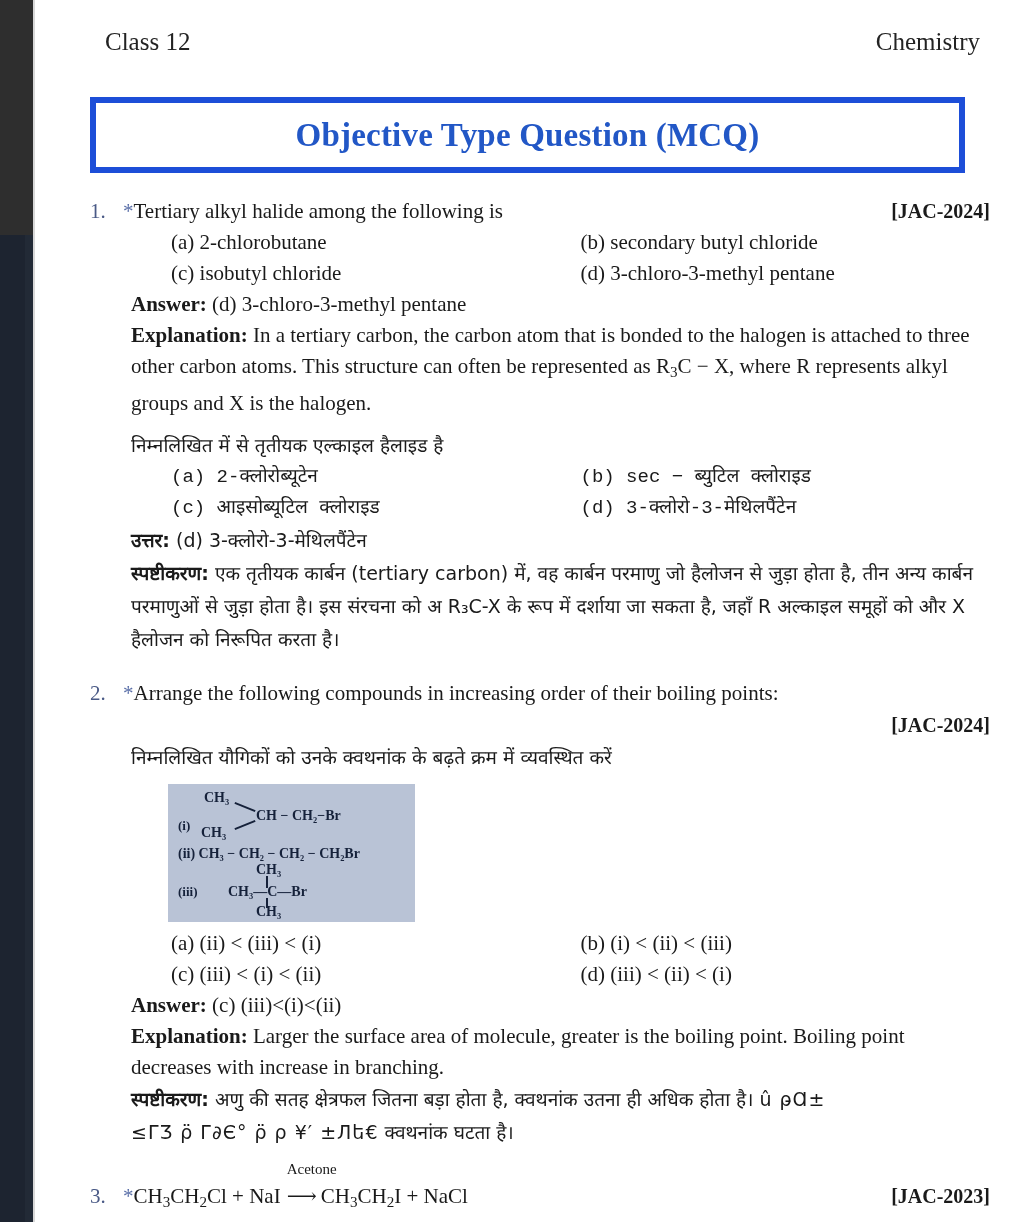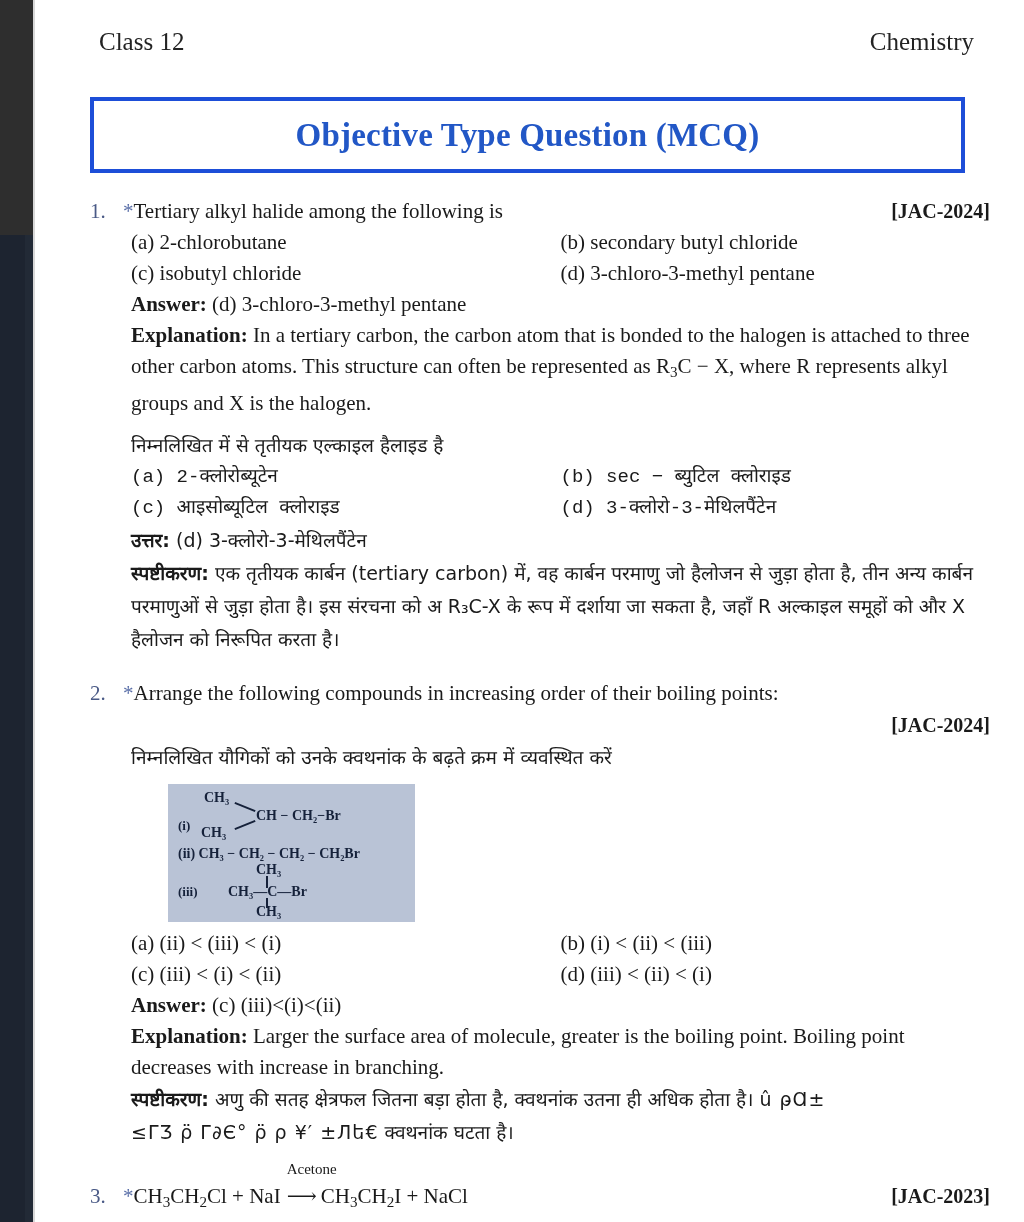--- a/index.html
+++ b/index.html
@@ -56,37 +56,37 @@
     left: 35px;
     top: 0;
     width: 989px;
     height: 1222px;
     background: #ffffff;
     box-sizing: border-box;
   }
 
   .header-row {
     position: absolute;
-    left: 64px;
+    left: 70px;
     top: 28px;
     width: 875px;
     display: flex;
     justify-content: space-between;
     align-items: baseline;
     font-size: 25px;
     color: #232323;
   }
 
   .mcq-box {
     position: absolute;
     left: 55px;
     top: 97px;
     width: 875px;
     height: 76px;
-    border: 4px solid #1d4ed8;
+    border: 6px solid #1d4ed8;
     box-sizing: border-box;
     display: flex;
     align-items: center;
     justify-content: center;
   }
   .mcq-title {
     font-size: 33px;
     font-weight: bold;
     color: #2257c6;
     letter-spacing: 0.2px;
@@ -138,20 +138,21 @@
     line-height: 32px;
   }
 
   
   .options {
     display: flex;
     flex-wrap: wrap;
     font-size: 21px;
     line-height: 31px;
     padding-left: 8px;
+    margin-left: 40px;
   }
   .opt {
     box-sizing: border-box;
     width: 50%;
     padding-right: 10px;
   }
   .opt-hindi { font-family: Liberation Mono, monospace; font-size: 19px; }
 
   .para {
     font-size: 21px;

